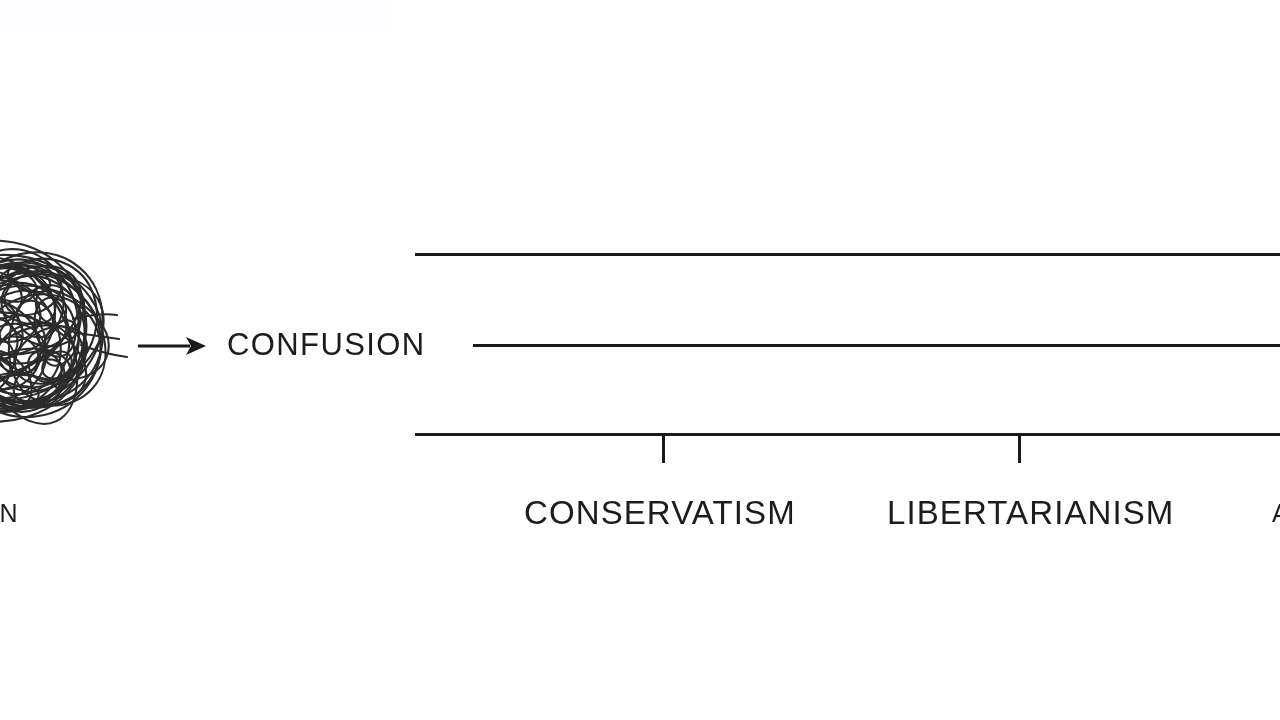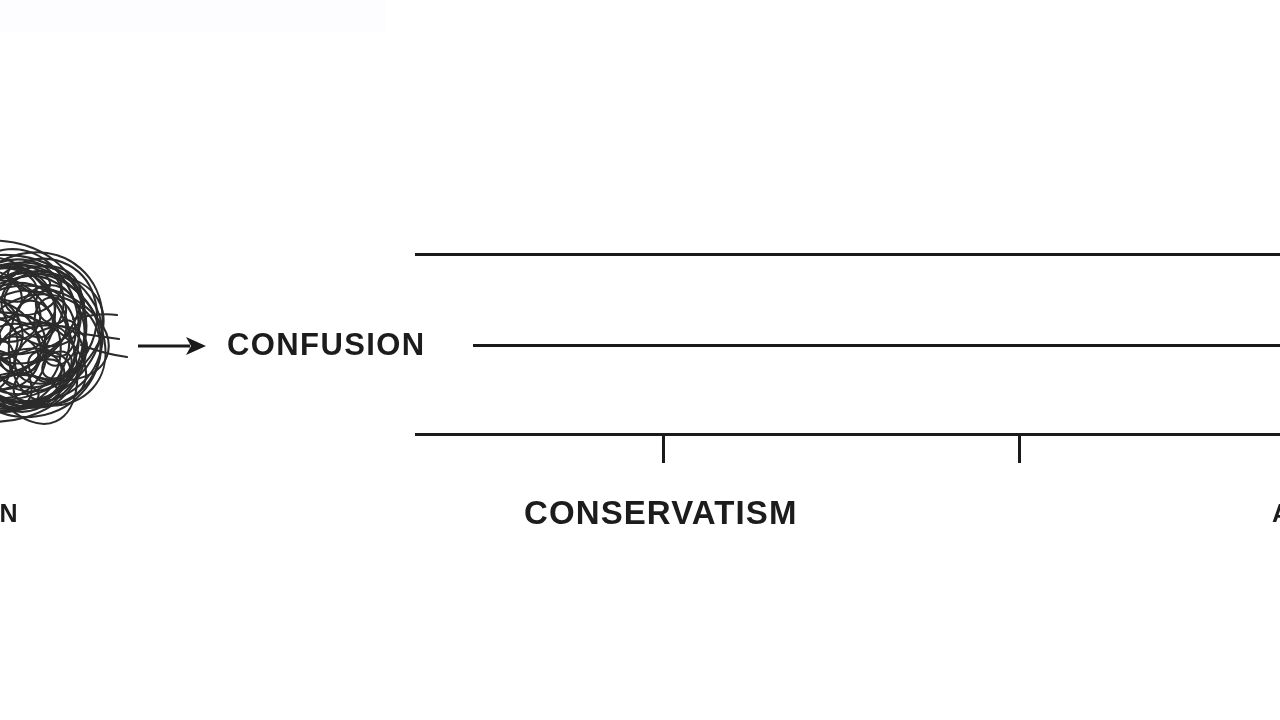--- a/index.html
+++ b/index.html
@@ -57,21 +57,21 @@
     height: 26px;
   }
   .arrow svg { display: block; }
 
   
   .label {
     position: absolute;
     color: #1c1c1c;
     white-space: nowrap;
     font-family: "Liberation Sans", sans-serif;
-    font-weight: 700;
+    font-weight: 400;
   }
 
   .confusion-label {
     left: 227px;
     top: 328px;
     font-size: 31px;
     letter-spacing: 1.4px;
     line-height: 34px;
   }
 
@@ -201,16 +201,17 @@
   <div class="axis-line" style="left:415px; top:433px; width:865px;"></div>
 
   <div class="tick" style="left:662px; top:434px; height:29px;"></div>
 
   <div class="tick" style="left:1018px; top:434px; height:29px;"></div>
 
   <div class="label axis-label-left-fragment">ON</div>
 
   <div class="label axis-label" style="left:524px;">CONSERVATISM</div>
 
+  <div class="label axis-label" style="left:887px;">LIBERTARIANISM</div>
 
   <div class="label axis-label-right-fragment">A</div>
 
 </div>
 
 </body></html>

